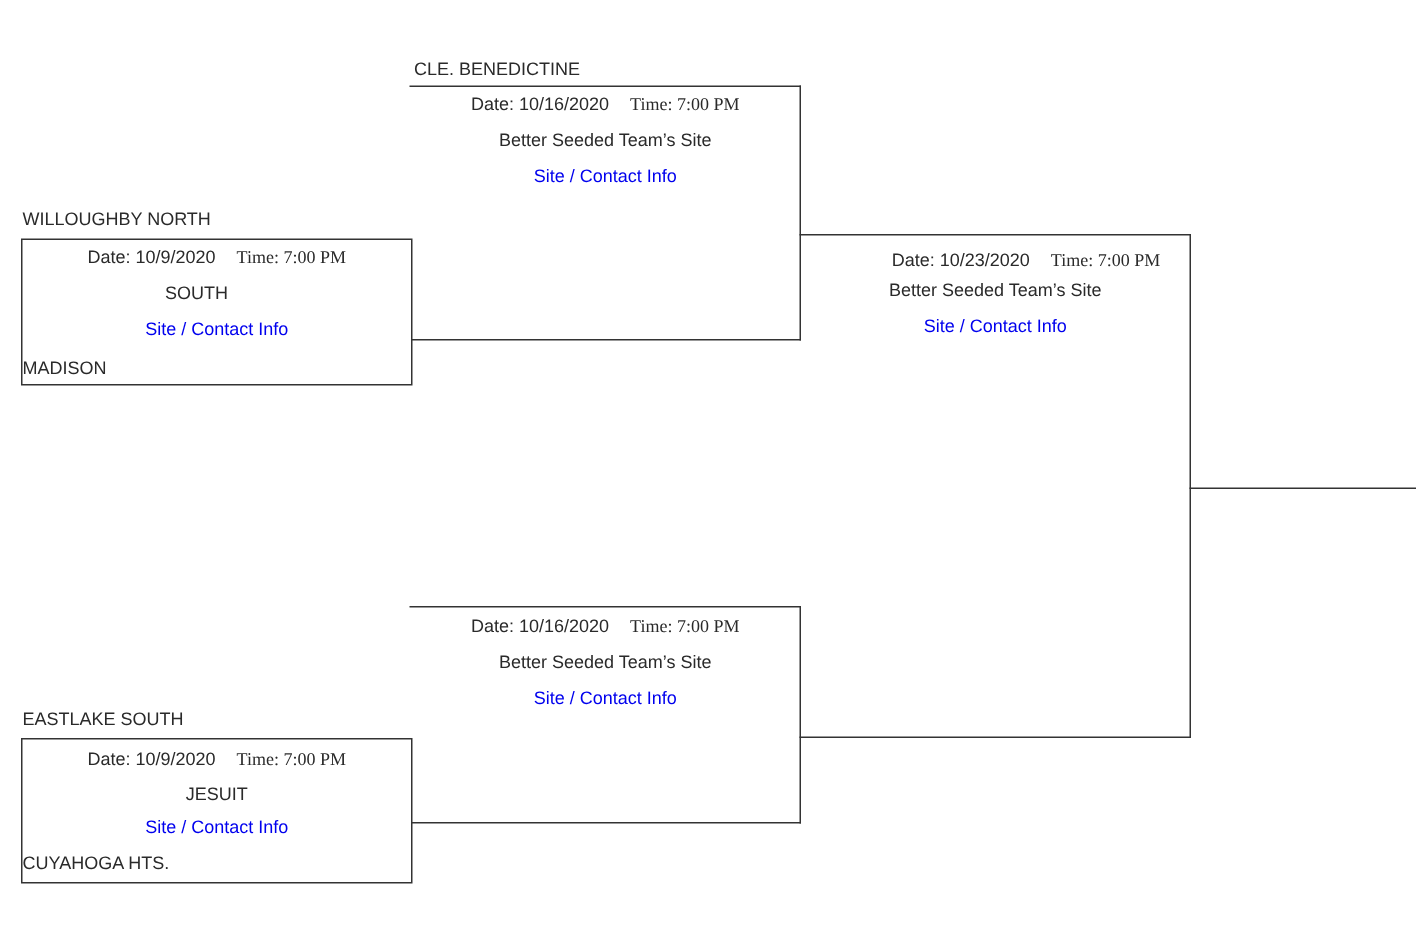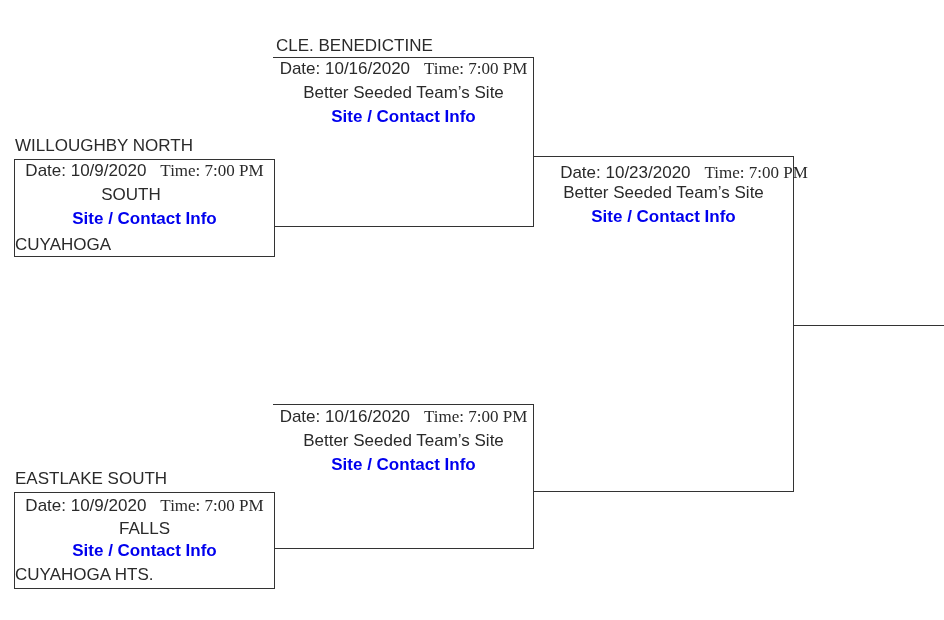--- a/index.html
+++ b/index.html
@@ -17,28 +17,28 @@
     background:var(--bg);
     overflow:hidden;
   }
   .hline,.vline{position:absolute;background:var(--line);}
   .hline{height:1px;}
   .vline{width:1px;}
   .rect{position:absolute;border:1px solid var(--line);box-sizing:border-box;background:transparent;}
   .row{
     position:absolute;
     height:14px;line-height:14px;
-    font-size:17px;color:var(--text);
+    font-size:12px;color:var(--text);
     white-space:nowrap;
   }
   .center{text-align:center;}
   .timegap{margin-left:14px;font-family:Liberation Serif, serif;}
   .sitelink{
     color:var(--link);
-    font-weight:bold;
+    font-weight:normal;
     text-decoration:none;
     cursor:pointer;
   }
 </style>
 </head>
 <body>
 
 <div class="bracket">
 
   <div class="rect" style="left:14px;top:159px;width:261px;height:98px"></div>
@@ -58,21 +58,21 @@
   <div class="hline" style="left:793px;top:325px;width:151px"></div>
 
   <div class="row" style="left:15px;top:139px">WILLOUGHBY NORTH</div>
   <div class="row center" style="left:14px;top:164px;width:261px">
     <span>Date: 10/9/2020</span><span class="timegap">Time: 7:00 PM</span>
   </div>
   <div class="row center" style="left:14px;top:188px;width:234px">SOUTH</div>
   <div class="row center" style="left:14px;top:212px;width:261px">
     <a class="sitelink" href="#">Site / Contact Info</a>
   </div>
-  <div class="row" style="left:15px;top:238px">CUYAHOGA</div>
+  <div class="row" style="left:15px;top:238px">MADISON</div>
 
   <div class="row" style="left:276px;top:39px">CLE. BENEDICTINE</div>
   <div class="row center" style="left:273px;top:62px;width:261px">
     <span>Date: 10/16/2020</span><span class="timegap">Time: 7:00 PM</span>
   </div>
   <div class="row center" style="left:273px;top:86px;width:261px">Better Seeded Team’s Site</div>
   <div class="row center" style="left:273px;top:110px;width:261px">
     <a class="sitelink" href="#">Site / Contact Info</a>
   </div>
 
@@ -89,19 +89,19 @@
   </div>
   <div class="row center" style="left:273px;top:434px;width:261px">Better Seeded Team’s Site</div>
   <div class="row center" style="left:273px;top:458px;width:261px">
     <a class="sitelink" href="#">Site / Contact Info</a>
   </div>
 
   <div class="row" style="left:15px;top:472px">EASTLAKE SOUTH</div>
   <div class="row center" style="left:14px;top:499px;width:261px">
     <span>Date: 10/9/2020</span><span class="timegap">Time: 7:00 PM</span>
   </div>
-  <div class="row center" style="left:14px;top:522px;width:261px">FALLS</div>
+  <div class="row center" style="left:14px;top:522px;width:261px">JESUIT</div>
   <div class="row center" style="left:14px;top:544px;width:261px">
     <a class="sitelink" href="#">Site / Contact Info</a>
   </div>
   <div class="row" style="left:15px;top:568px">CUYAHOGA HTS.</div>
 
 </div>
 
 </body></html>

